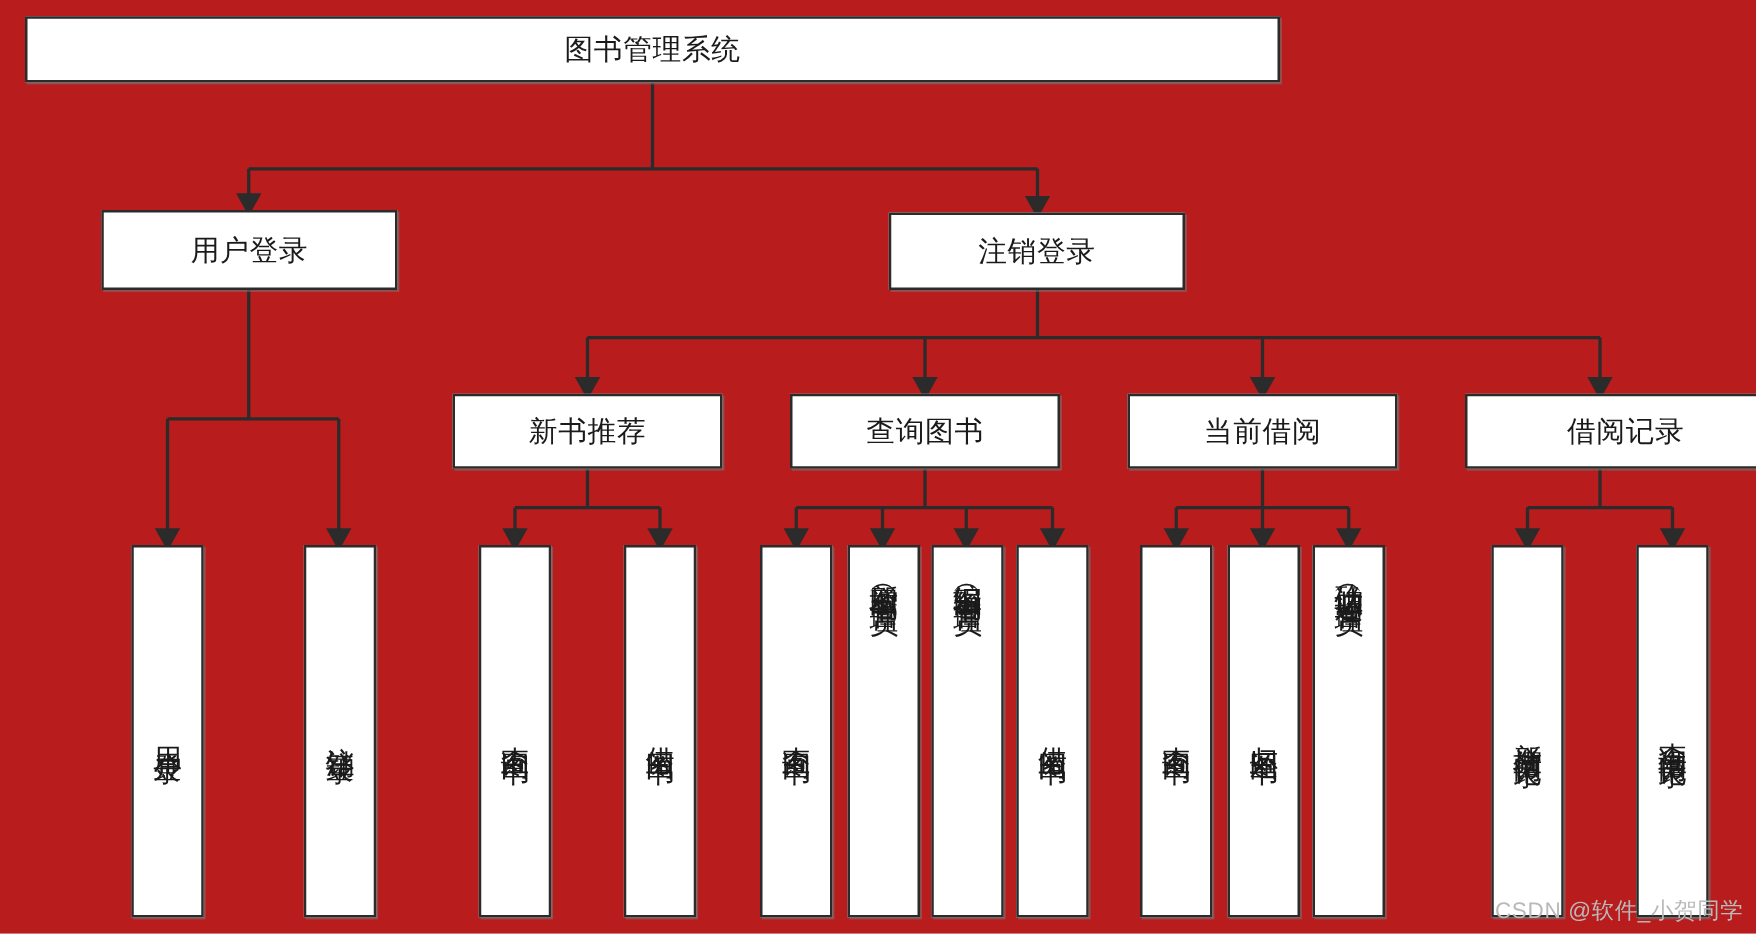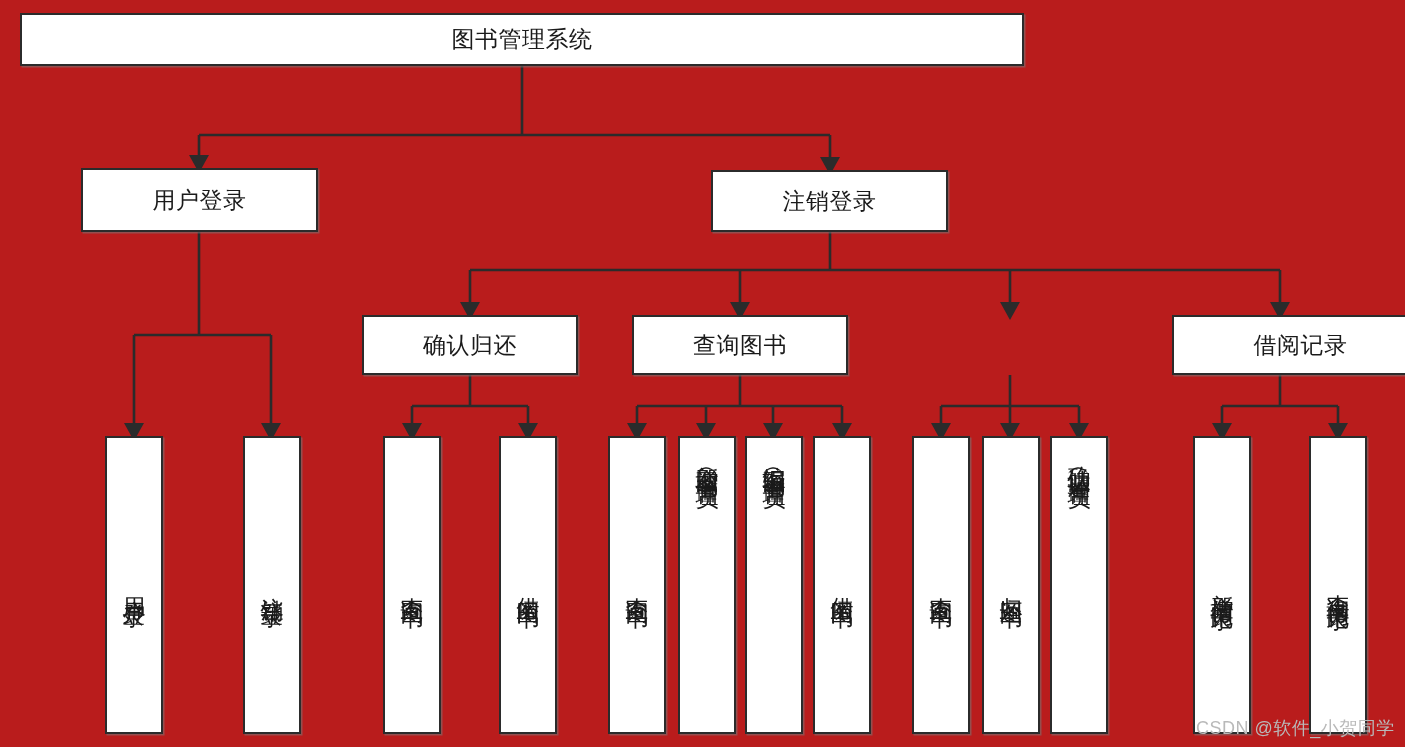--- a/index.html
+++ b/index.html
@@ -132,27 +132,30 @@
 
   <div class="node horizontal" style="left:81px; top:168px; width:237px; height:64px;">
     <span class="node-label">用户登录</span>
   </div>
 
   <div class="node horizontal" style="left:711px; top:170px; width:237px; height:62px;">
     <span class="node-label">注销登录</span>
   </div>
 
   <div class="node horizontal" style="left:362px; top:315px; width:216px; height:60px;">
-    <span class="node-label">确认归还</span>
+    <span class="node-label">新书推荐</span>
   </div>
 
   <div class="node horizontal" style="left:632px; top:315px; width:216px; height:60px;">
     <span class="node-label">查询图书</span>
   </div>
 
+  <div class="node horizontal" style="left:902px; top:315px; width:216px; height:60px;">
+    <span class="node-label">当前借阅</span>
+  </div>
 
   <div class="node horizontal" style="left:1172px; top:315px; width:257px; height:60px;">
     <span class="node-label">借阅记录</span>
   </div>
 
   <div class="node vertical center-text" style="left:105px; top:436px; width:58px; height:298px;">
     <span class="node-label">用户登录</span>
   </div>
 
   <div class="node vertical center-text" style="left:243px; top:436px; width:58px; height:298px;">

